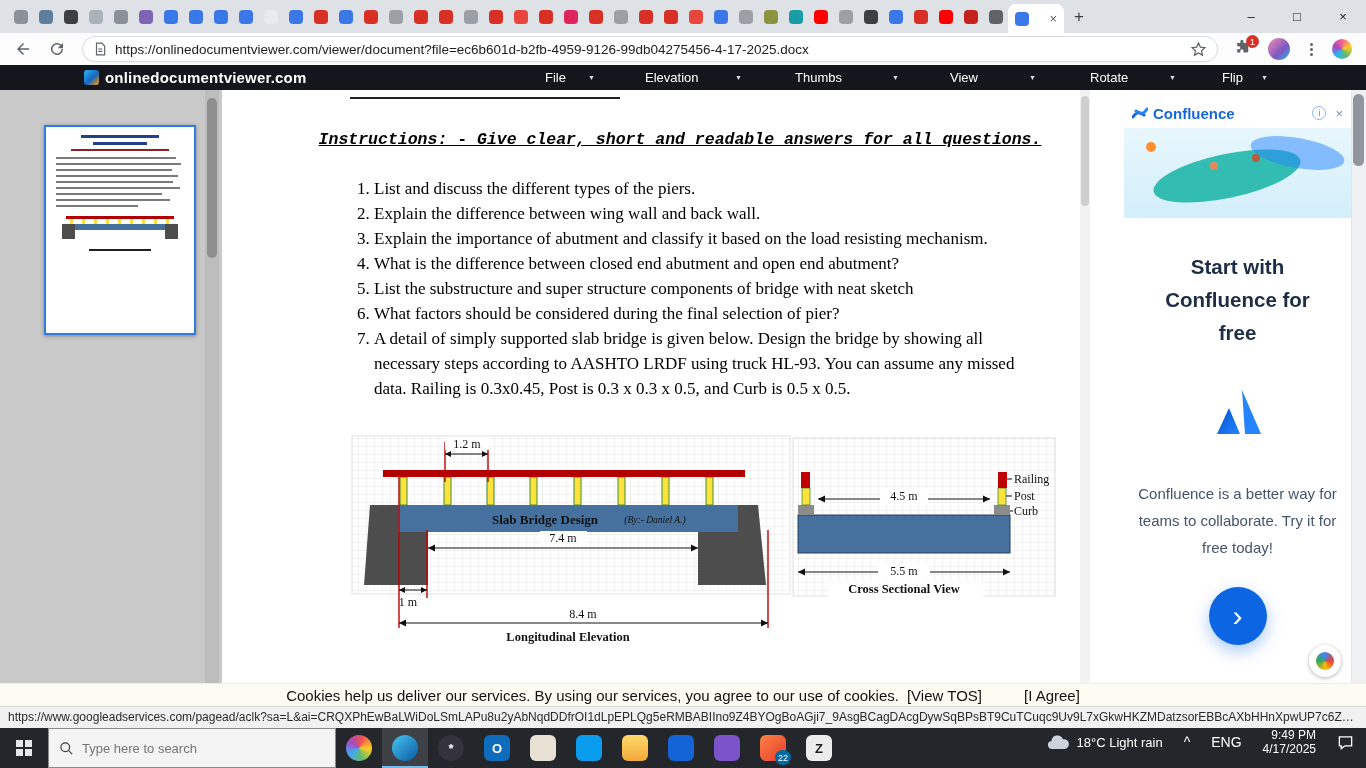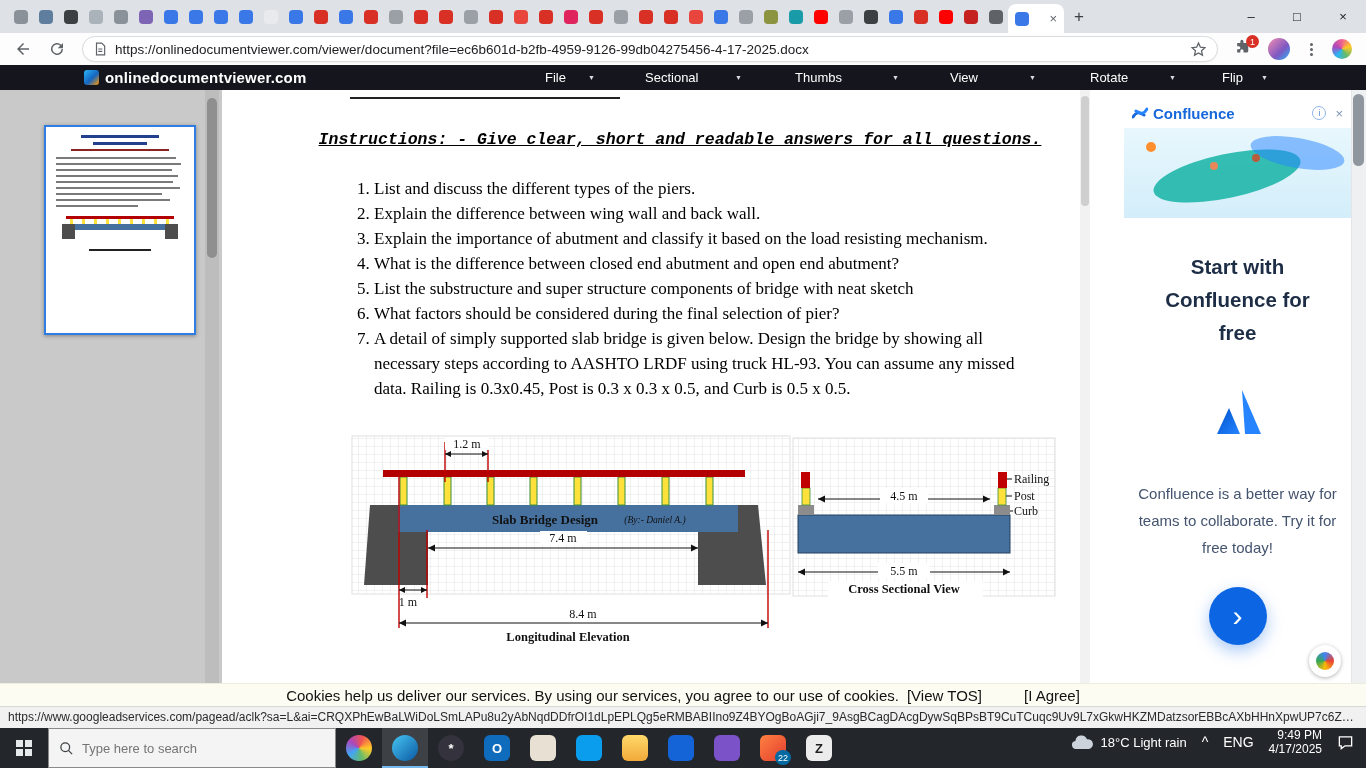--- a/index.html
+++ b/index.html
@@ -103,21 +103,21 @@
   .winlogo{display:grid;grid-template-columns:7px 7px;gap:2px}
   .winlogo i{width:7px;height:7px;background:#e6e9ec;display:block}
   .tsearch{width:288px;height:40px;background:#f4f4f4;border:1px solid #8a8a8a;display:flex;align-items:center;gap:8px;padding-left:10px}
   .tsearch input{border:none;background:transparent;outline:none;font-size:13px;color:#444;width:210px;font-family:"Liberation Sans",sans-serif}
   .apps{display:flex;height:40px}
   .app{width:46px;height:40px;display:flex;align-items:center;justify-content:center;position:relative}
   .app.active{background:rgba(255,255,255,.12);box-shadow:inset 0 -2px 0 #76b9ed}
   .ai{width:26px;height:26px;border-radius:6px;display:flex;align-items:center;justify-content:center;color:#fff;font-weight:bold;font-size:13px}
   .ai.round{border-radius:50%}
   .badge{position:absolute;bottom:3px;right:5px;min-width:16px;height:15px;border-radius:8px;background:#0369a1;color:#fff;font-size:9px;display:flex;align-items:center;justify-content:center;padding:0 3px}
-  .tray{margin-left:auto;display:flex;align-items:center;gap:15px;padding-right:12px;color:#fff}
+  .tray{margin-left:auto;display:flex;align-items:center;gap:21px;padding-right:12px;color:#fff}
   .weather{display:flex;align-items:center;gap:7px;font-size:13px}
   .chev{font-size:14px}
   .lang{font-size:14px}
   .clock{text-align:right;font-size:12px;line-height:14px}
   .notif{width:17px;height:17px}
 </style>
 </head>
 <body>
 
 <div class="screen">
@@ -295,21 +295,21 @@
     <div class="vt-logo">
       <span class="vt-ico"></span>
       <span class="vt-txt">onlinedocumentviewer.com</span>
     </div>
     <div id="menus">
         <div class="menu m0">
           <span>File</span>
           <span class="caret">▼</span>
         </div>
         <div class="menu m1">
-          <span>Sectional</span>
+          <span>Elevation</span>
           <span class="caret">▼</span>
         </div>
         <div class="menu m2">
           <span>Thumbs</span>
           <span class="caret">▼</span>
         </div>
         <div class="menu m3">
           <span>View</span>
           <span class="caret">▼</span>
         </div>

